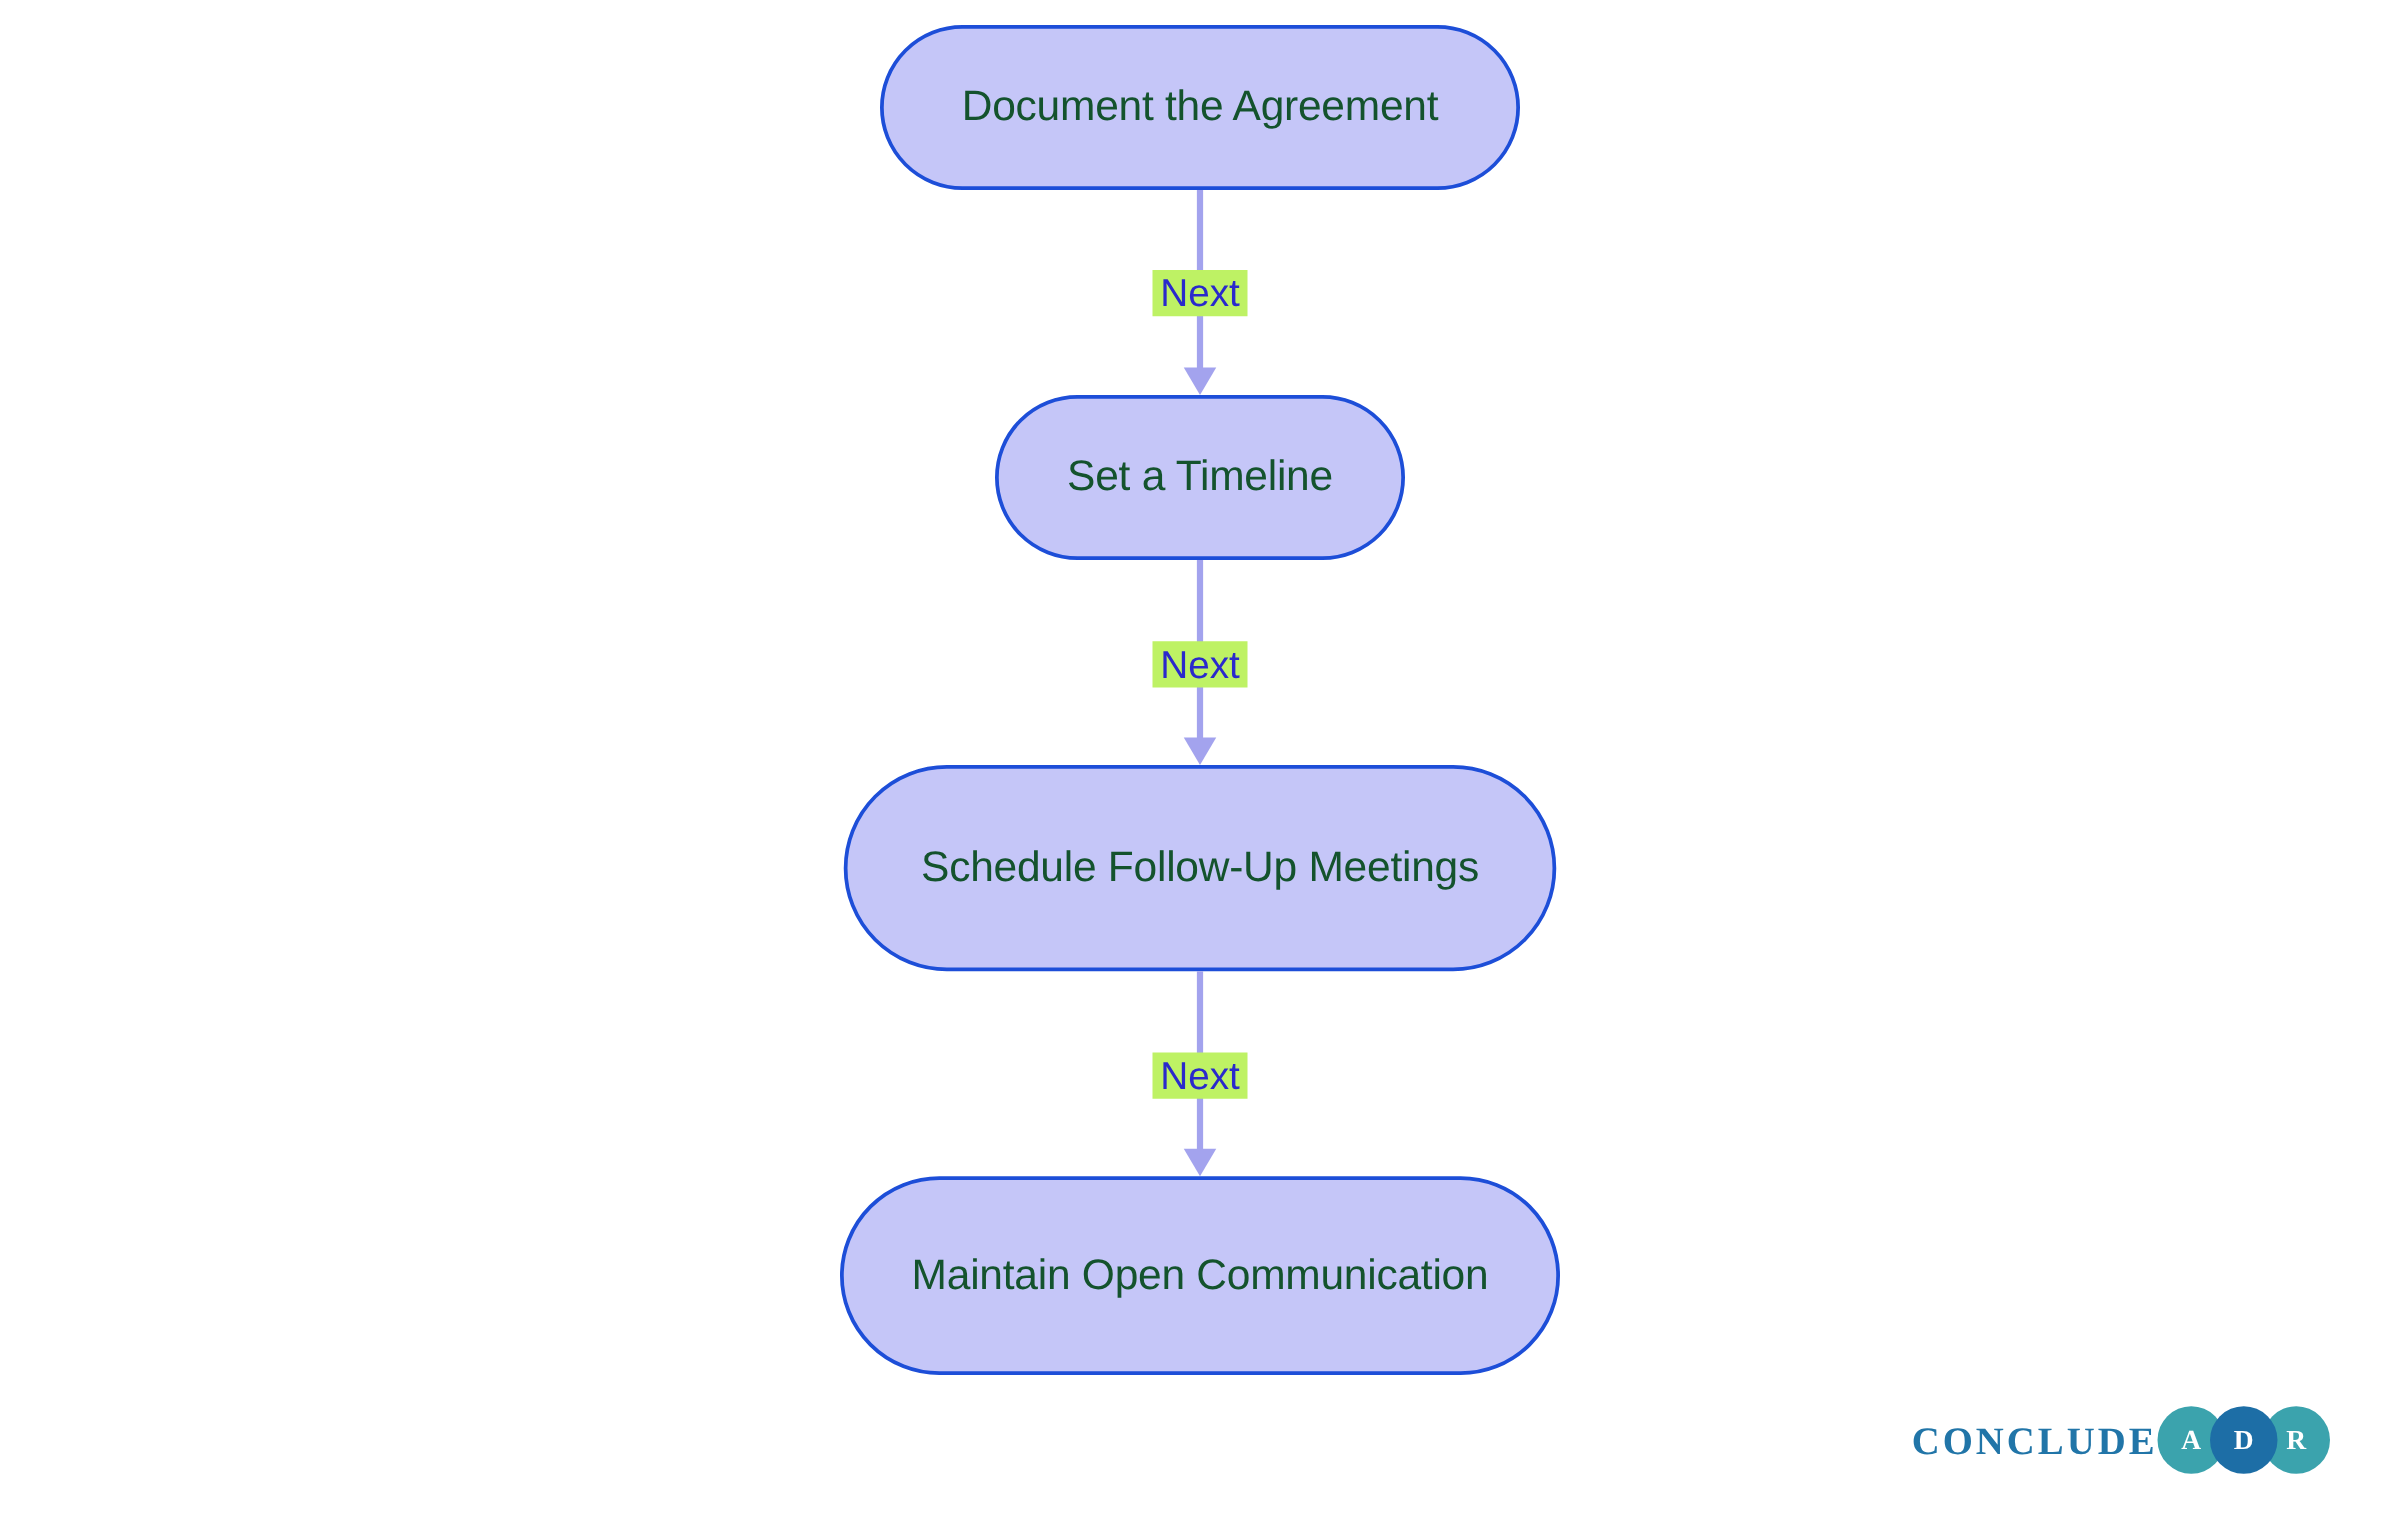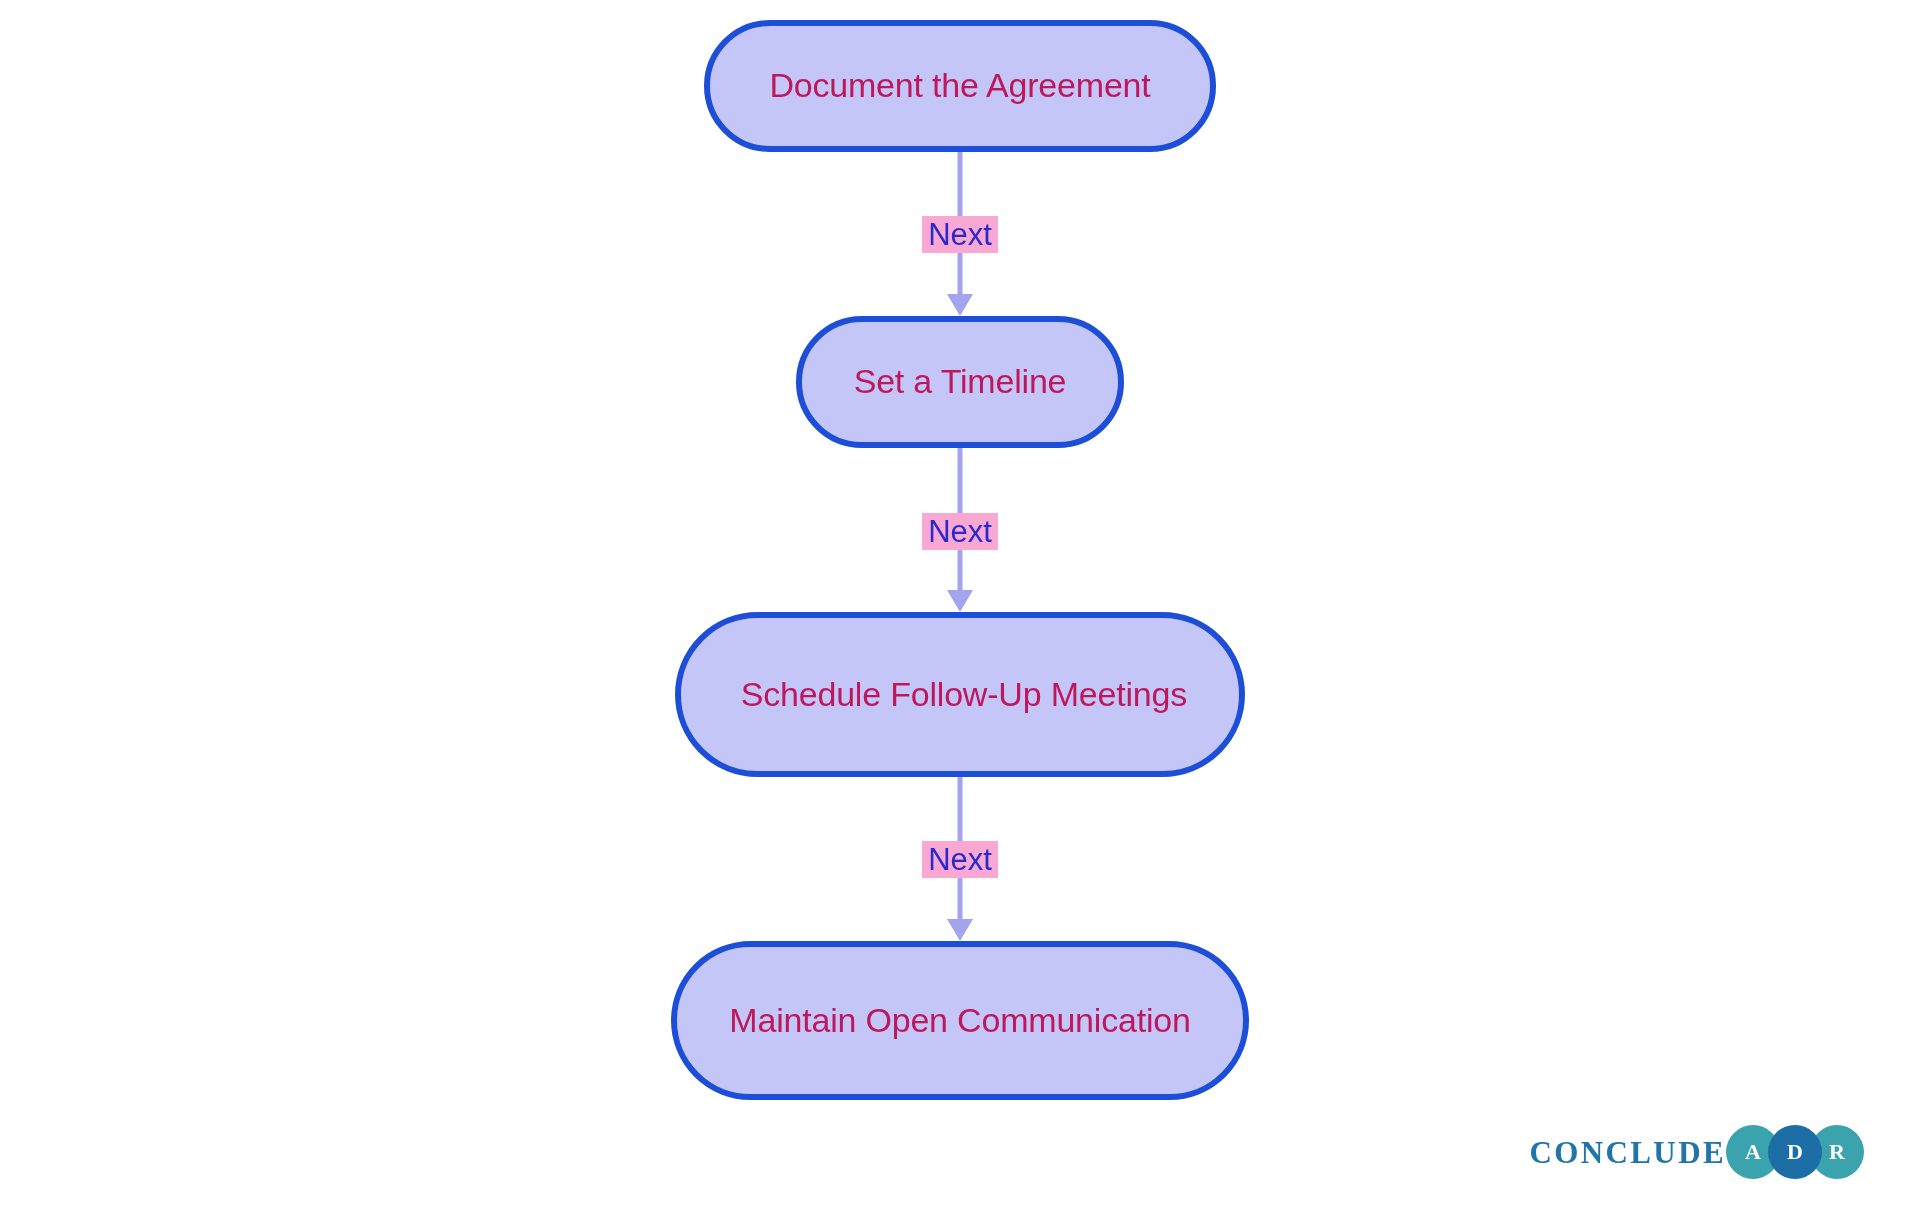--- a/index.html
+++ b/index.html
@@ -24,37 +24,37 @@
     width: 1920px;
     height: 1100px;
     display: flex;
     flex-direction: column;
     align-items: center;
   }
 
   .node {
     box-sizing: border-box;
     background: #c5c6f8;
-    border: 6px solid #1d4ed8;
+    border: 3px solid #1d4ed8;
     border-radius: 9999px;
-    color: #be185d;
+    color: #14532d;
     font-size: 34px;
     font-weight: 400;
     letter-spacing: -0.2px;
     display: flex;
     align-items: center;
     justify-content: center;
     text-align: center;
     white-space: nowrap;
     padding: 0 52px;
   }
 
   .node-0 { height: 136px; min-width: 512px; margin-top: 20px; }
   .node-1 { height: 136px; min-width: 328px; justify-content: center; }
-  .node-2 { height: 170px; min-width: 570px; justify-content: flex-end; }
+  .node-2 { height: 170px; min-width: 570px; }
   .node-3 { height: 164px; min-width: 576px; }
 
   
   .connector {
     position: relative;
     width: 260px;
     height: 170px;
     display: flex;
     align-items: center;
     justify-content: center;
@@ -78,21 +78,21 @@
     border-left: 13px solid transparent;
     border-right: 13px solid transparent;
     border-top: 22px solid #a3a3ee;
   }
   .connector .edge-label {
     position: relative;
     z-index: 2;
     color: #2a29cc;
     font-size: 31px;
     line-height: 1;
-    background: #f9a8d4;
+    background: #bef264;
     padding: 3px 6px;
     margin-top: 2px;
   }
 
   
   #logo {
     position: absolute;
     right: 56px;
     bottom: 36px;
     display: flex;

